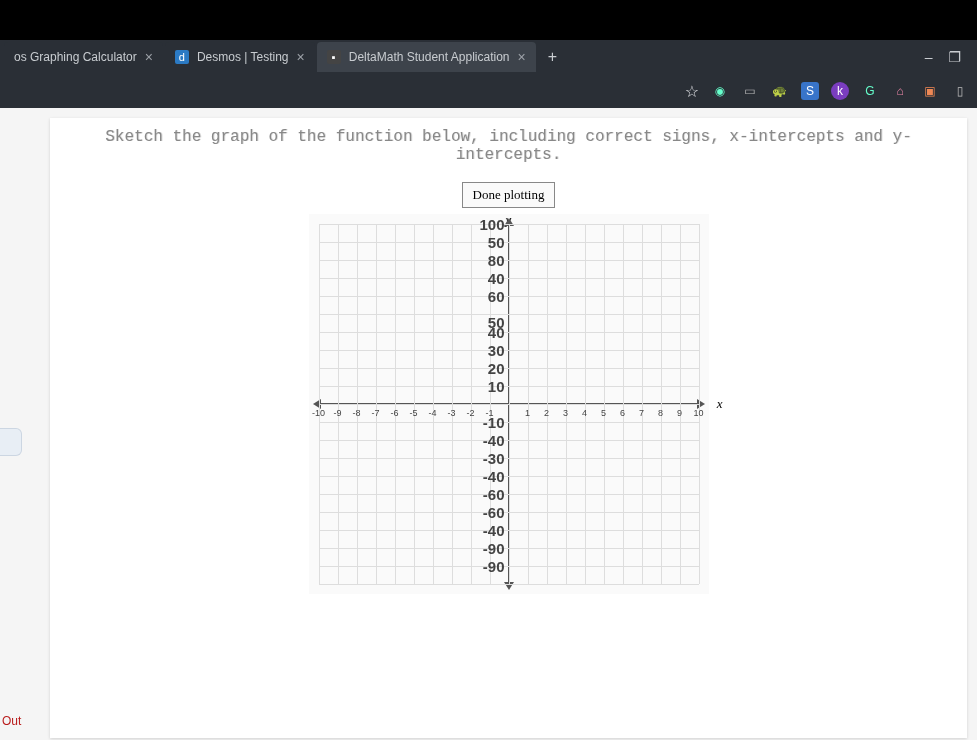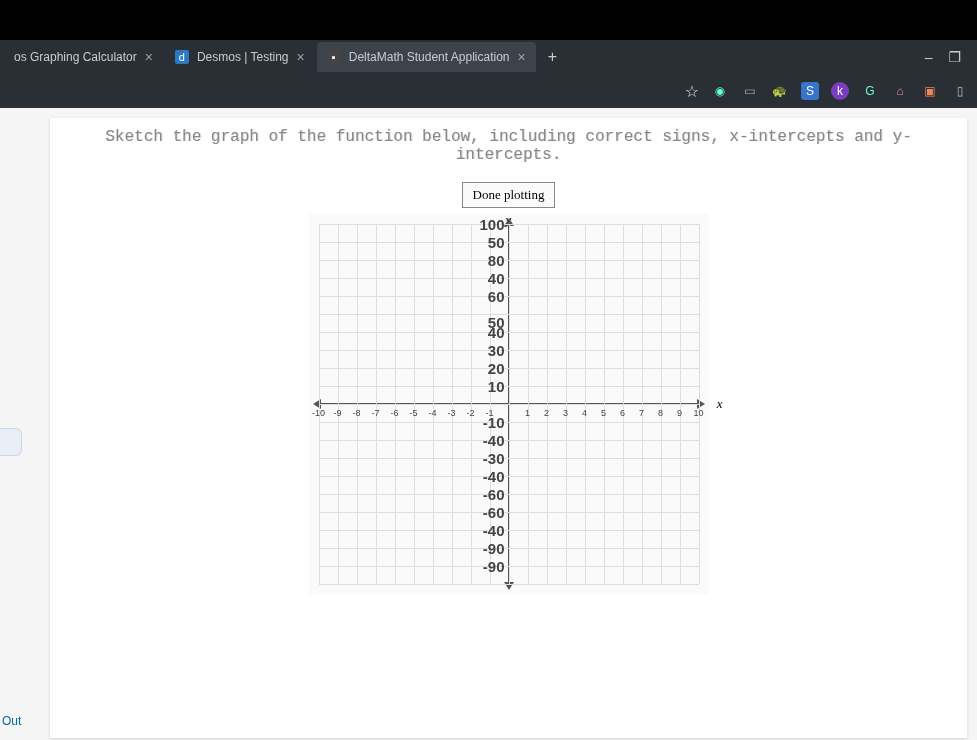--- a/index.html
+++ b/index.html
@@ -227,21 +227,21 @@
       left: calc(50% - 4px);
       font-size: 15px;
       color: #444;
       transform: translate(-100%, -50%);
       font-weight: bold;
     }
     .out-btn {
       position: absolute;
       left: 2px;
       bottom: 12px;
-      color: #0369a1;
+      color: #b91c1c;
       font-size: 12px;
     }
     .side-nub {
       position: absolute;
       left: 0;
       top: 320px;
       width: 22px;
       height: 28px;
       background: #e8eef5;
       border: 1px solid #ccd6e2;

